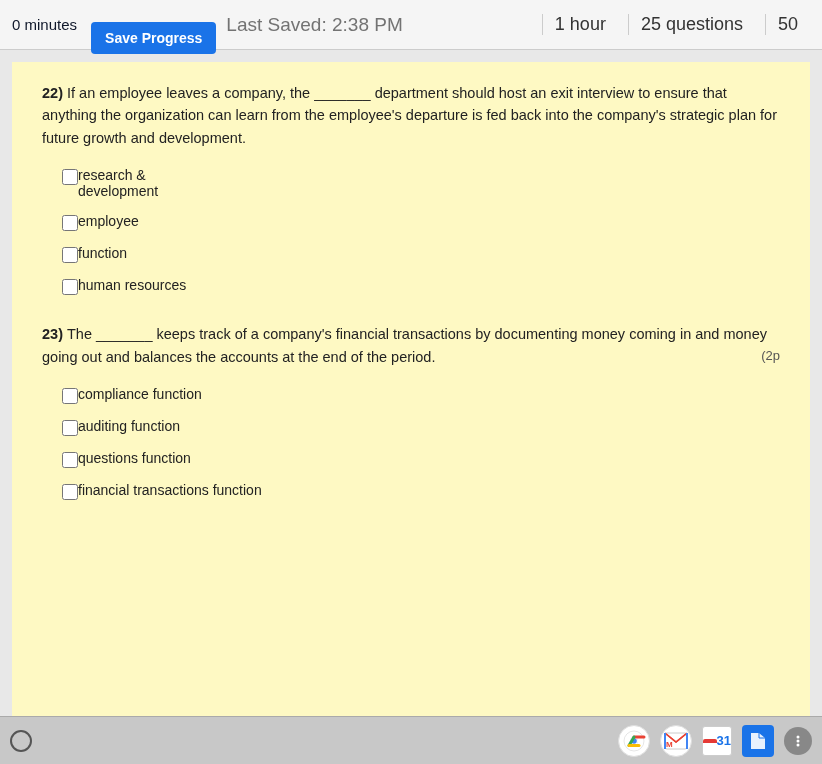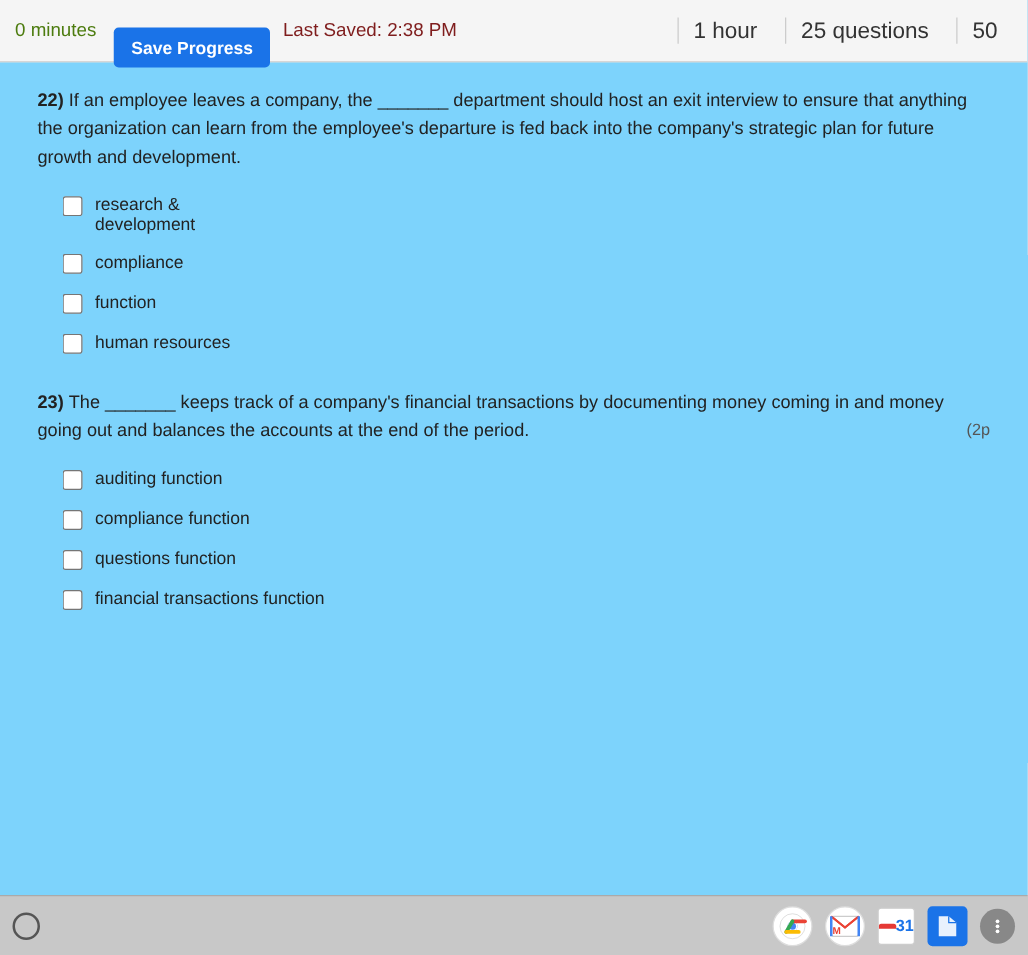--- a/index.html
+++ b/index.html
@@ -19,58 +19,58 @@
       align-items: center;
       background: #f5f5f5;
       border-bottom: 1px solid #ccc;
       height: 50px;
       padding: 0 12px;
       gap: 10px;
     }
 
     .top-bar-time {
       font-size: 15px;
-      color: #4d7c0f;
+      color: #0f172a;
       font-weight: 500;
       margin-right: 4px;
     }
 
     .save-btn {
       background: #1a73e8;
       color: white;
       border: none;
       border-radius: 4px;
       padding: 8px 14px;
       font-size: 14px;
       font-weight: bold;
       cursor: pointer;
       margin-top: 26px;
     }
 
     .last-saved {
-      font-size: 15px;
-      color: #7f1d1d;
+      font-size: 19px;
+      color: #737373;
     }
 
     .separator {
       flex: 1;
     }
 
     .stat-item {
       font-size: 18px;
       color: #333;
       font-weight: 500;
       padding: 0 12px;
       border-left: 1px solid #ccc;
     }
 
     
     .main-content {
-      background: #7dd3fc;
-      margin: 0;
+      background: #fef9c3;
+      margin: 12px;
       padding: 20px 30px;
       min-height: 700px;
     }
 
     .question-block {
       margin-bottom: 28px;
     }
 
     .question-text {
       font-size: 14.5px;
@@ -91,21 +91,20 @@
 
     .options-list {
       list-style: none;
       padding-left: 20px;
     }
 
     .option-item {
       display: flex;
       align-items: flex-start;
       margin-bottom: 14px;
-      gap: 10px;
       font-size: 14px;
       color: #222;
       cursor: pointer;
     }
 
     .option-item input[type="checkbox"] {
       margin-top: 2px;
       width: 16px;
       height: 16px;
       accent-color: #1a73e8;
@@ -224,21 +223,21 @@
       <span class="question-number">22) </span>
       <span>If an employee leaves a company, the _______ department should host an exit interview to ensure that anything the organization can learn from the employee's departure is fed back into the company's strategic plan for future growth and development.</span>
     </div>
     <ul class="options-list">
       <li class="option-item">
         <input type="checkbox" style="">
         <span>research &amp;<br>development</span>
       </li>
       <li class="option-item">
         <input type="checkbox" style="">
-        <span>compliance</span>
+        <span>employee</span>
       </li>
       <li class="option-item">
         <input type="checkbox" style="">
         <span>function</span>
       </li>
       <li class="option-item">
         <input type="checkbox" style="">
         <span>human resources</span>
       </li>
     </ul>
@@ -246,25 +245,25 @@
 
   <div class="question-block">
     <div class="question-text">
       <span class="question-number">23) </span>
       <span>The _______ keeps track of a company's financial transactions by documenting money coming in and money going out and balances the accounts at the end of the period.</span>
       <span class="points-label">(2p</span>
     </div>
     <ul class="options-list">
       <li class="option-item">
         <input type="checkbox" style="">
+        <span>compliance function</span>
+      </li>
+      <li class="option-item">
+        <input type="checkbox" style="">
         <span>auditing function</span>
-      </li>
-      <li class="option-item">
-        <input type="checkbox" style="">
-        <span>compliance function</span>
       </li>
       <li class="option-item">
         <input type="checkbox" style="">
         <span>questions function</span>
       </li>
       <li class="option-item">
         <input type="checkbox" style="">
         <span>financial transactions function</span>
       </li>
     </ul>

